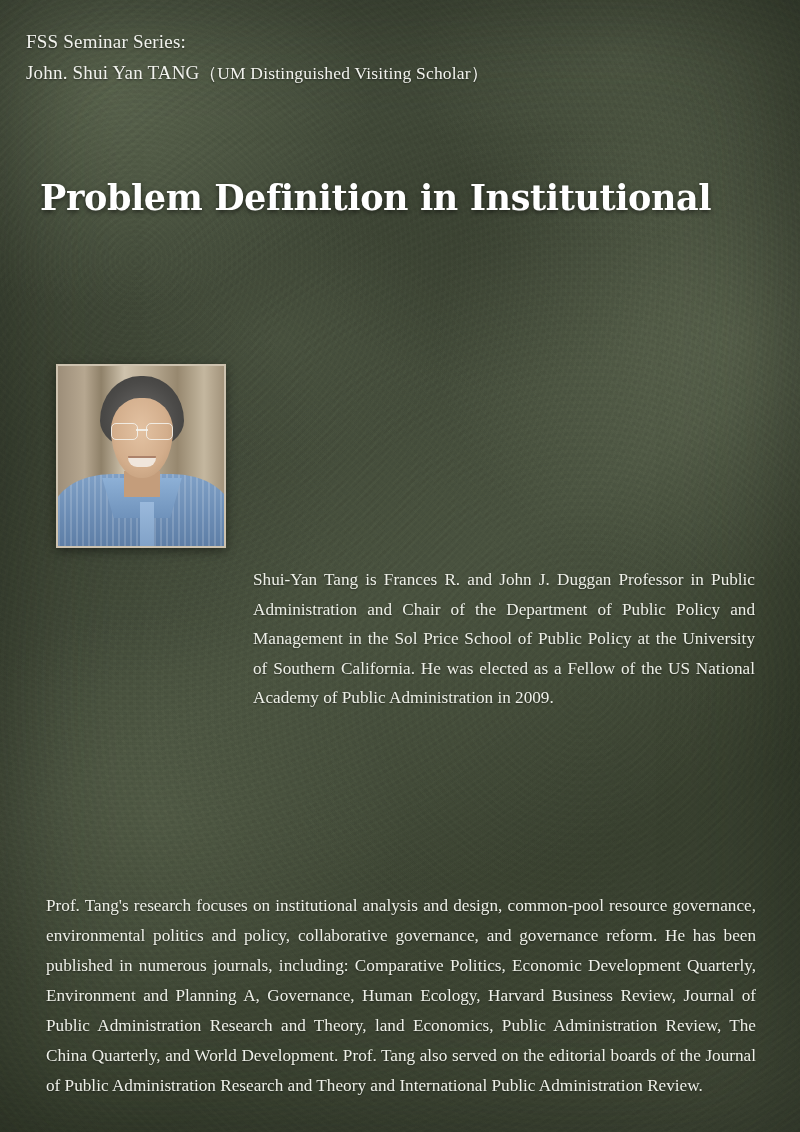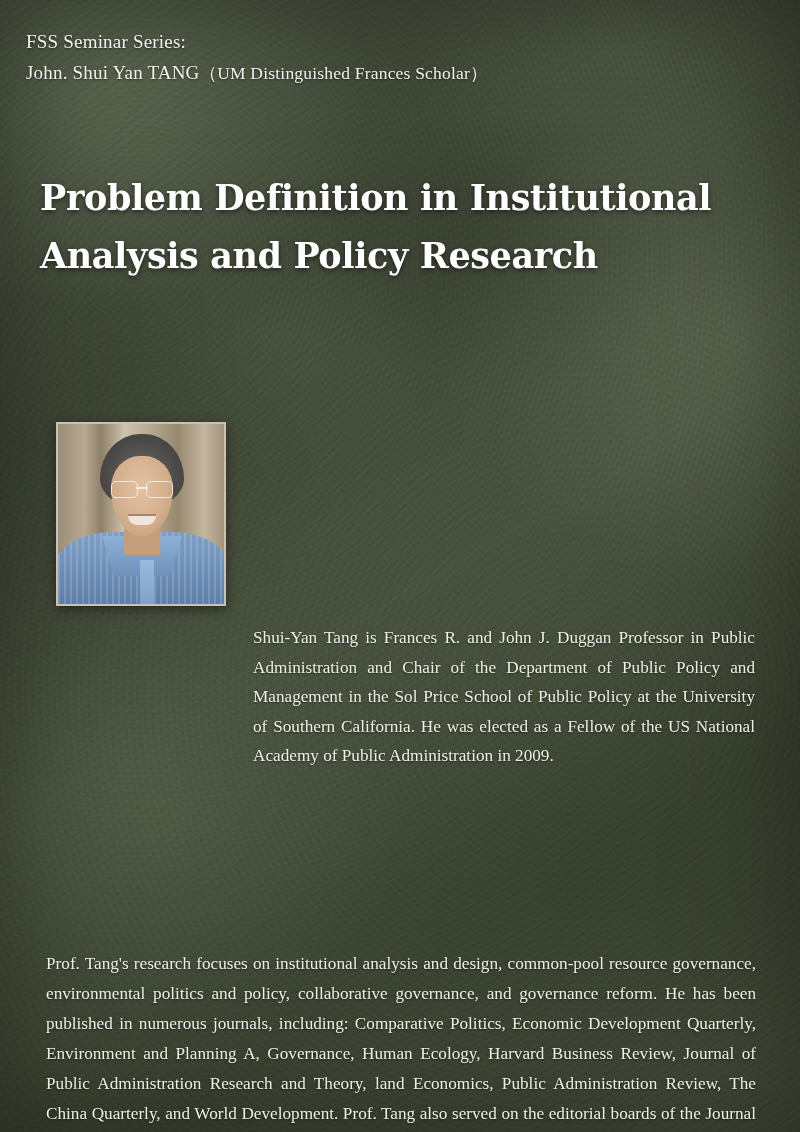--- a/index.html
+++ b/index.html
@@ -182,26 +182,25 @@
     text-shadow: 0 1px 2px rgba(0,0,0,0.5);
   }
 </style>
 </head>
 <body>
 
 <div id="poster">
 
   <div class="kicker">
     <div class="line1">FSS Seminar Series:</div>
-    <div class="line2"><span>John. Shui Yan TANG</span><span class="paren">（UM Distinguished Frances Scholar）</span></div>
+    <div class="line2"><span>John. Shui Yan TANG</span><span class="paren">（UM Distinguished Visiting Scholar）</span></div>
   </div>
 
   <div class="title">
     <div>Problem Definition in Institutional</div>
-    <div>Analysis and Policy Research</div>
   </div>
 
   <div class="photo-frame">
     <div class="photo-bg"></div>
     <div class="photo-shirt"></div>
     <div class="photo-placket"></div>
     <div class="photo-neck"></div>
     <div class="photo-hair"></div>
     <div class="photo-face"></div>
     <div class="photo-glasses">

